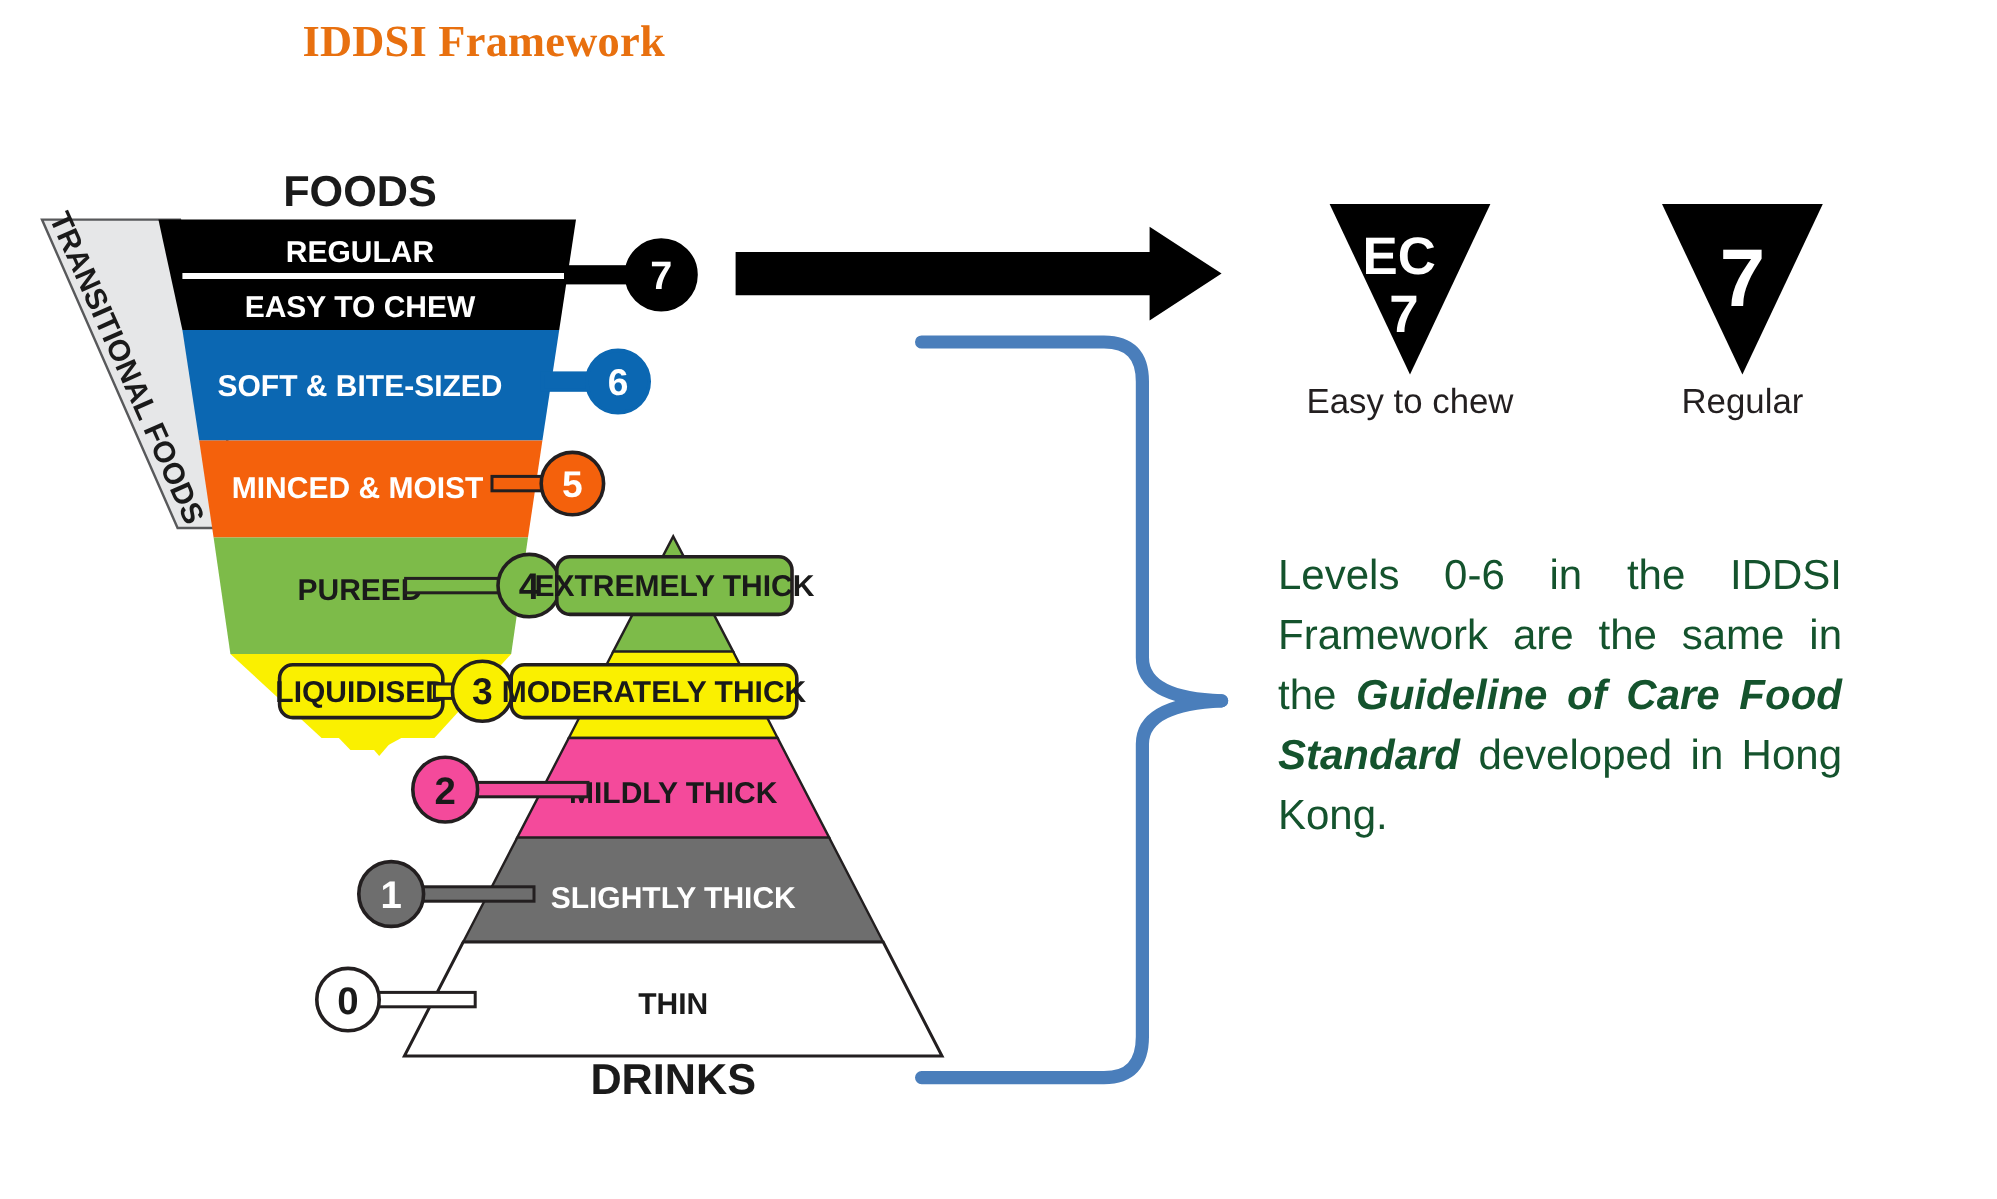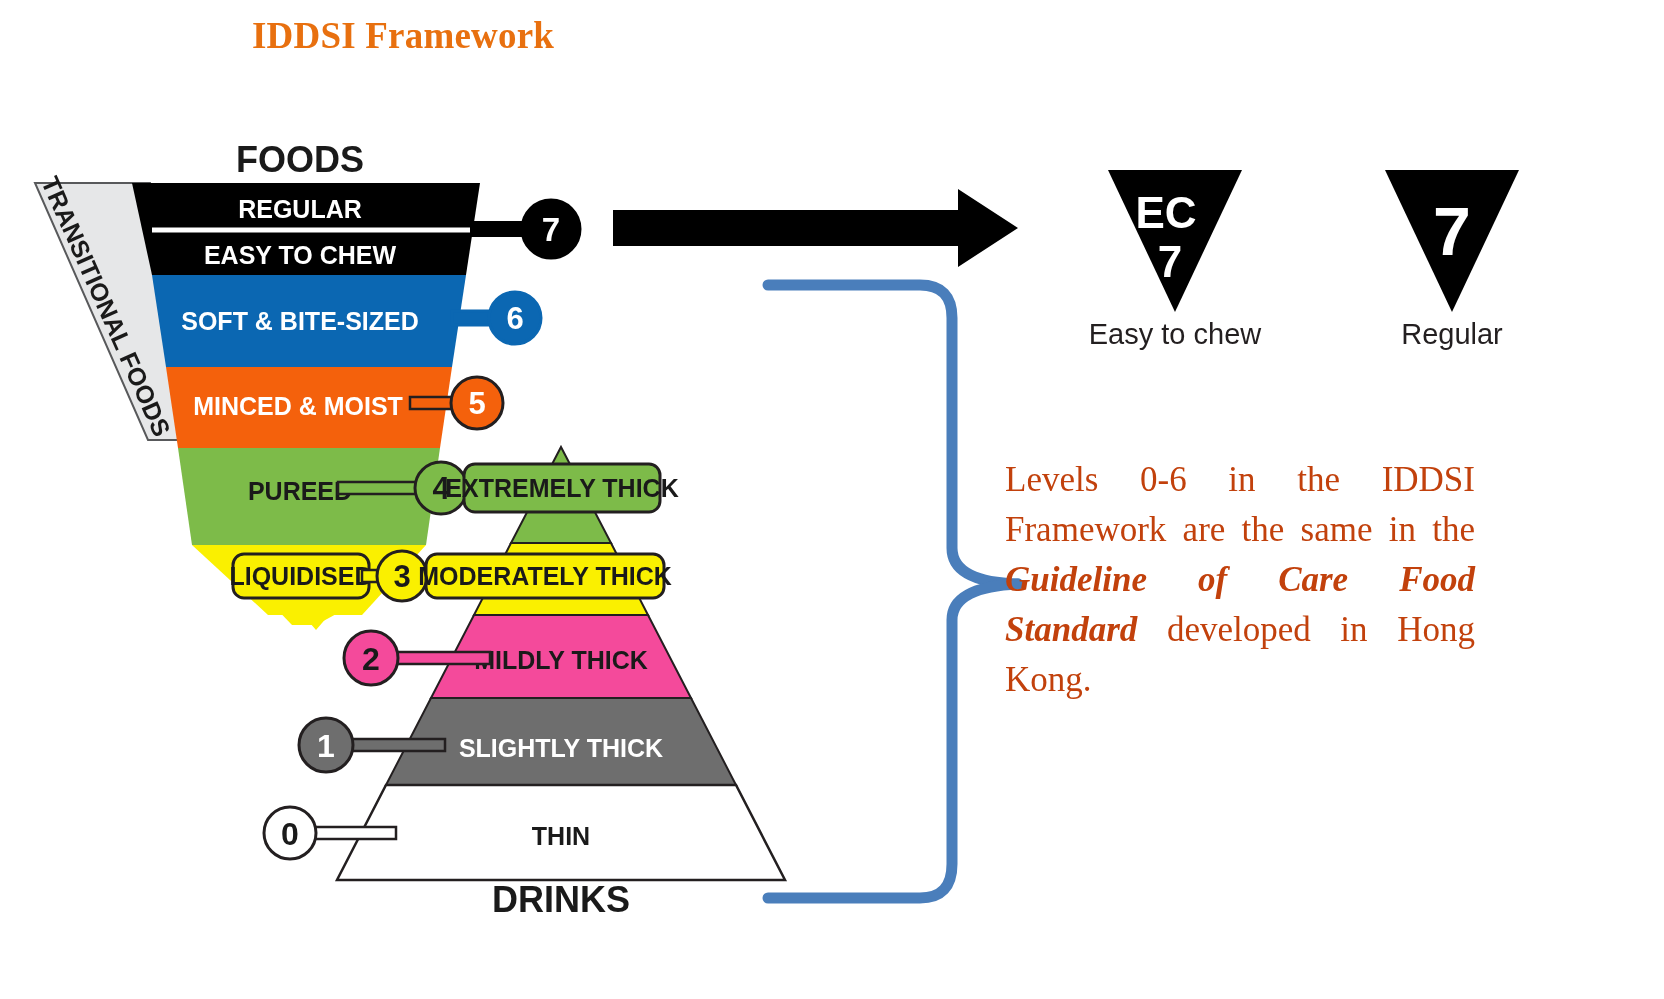--- a/index.html
+++ b/index.html
@@ -6,23 +6,23 @@
   body{width:1664px;height:999px;position:relative;overflow:hidden;
        font-family:"Liberation Sans", sans-serif;}
   .stage{position:absolute;inset:0;width:1524px;height:999px;}
   .title{position:absolute;font-family:"Liberation Serif", serif;font-weight:bold;
          white-space:nowrap;}
   #title-left{left:252px;top:14px;font-size:37px;color:#E8700F;letter-spacing:.2px;}
   #title-right{left:1058px;top:14px;font-size:37px;color:#4A7EBB;letter-spacing:.2px;}
   svg.diagram{position:absolute;left:0;top:0;width:1664px;height:999px;}
   .lbl{font-family:"Liberation Sans", sans-serif;font-weight:bold;}
   .hk-cap{font-family:"Liberation Sans", sans-serif;font-size:29px;fill:#231f20;}
-  .para{position:absolute;left:1005px;top:455px;width:470px;
-        font-family:Liberation Serif, serif;font-size:35px;line-height:50px;
-        color:#c2410c;text-align:justify;text-justify:inter-word;}
+  .para{position:absolute;left:1065px;top:455px;width:470px;
+        font-family:Liberation Sans, sans-serif;font-size:35px;line-height:50px;
+        color:#14532d;text-align:justify;text-justify:inter-word;}
   .para b{font-weight:bold;font-style:italic;}
 </style>
 </head>
 <body>
 
 <div class="stage">
 
   <div class="title" id="title-left">IDDSI Framework</div>
 
   <svg class="diagram" viewBox="0 0 1664 999">

